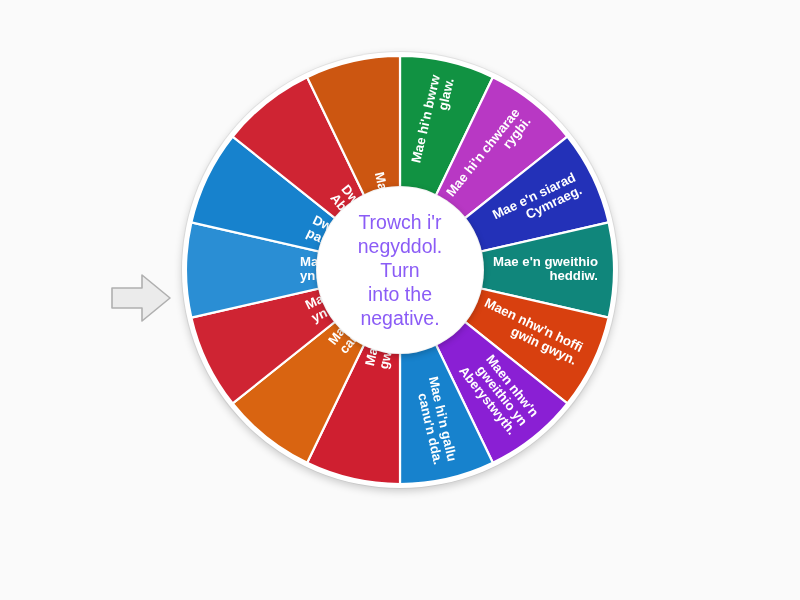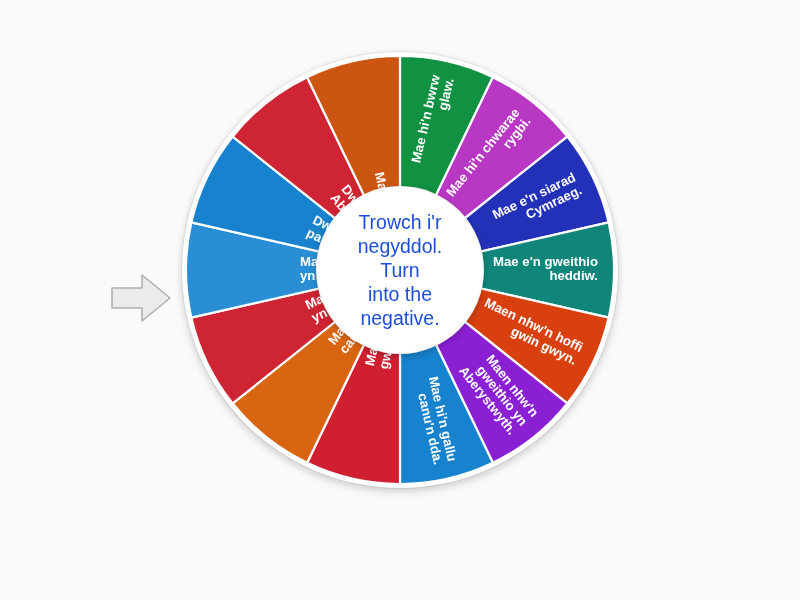--- a/index.html
+++ b/index.html
@@ -74,21 +74,21 @@
     box-shadow: 0 2px 6px rgba(0,0,0,0.22), inset 0 0 0 1px rgba(0,0,0,0.05);
     display: flex;
     align-items: center;
     justify-content: center;
     text-align: center;
   }
   #hub-text {
     font-family: "Liberation Sans", sans-serif;
     font-size: 19.5px;
     line-height: 1.24;
-    color: #1d4ed8;
+    color: #8b5cf6;
     white-space: pre-line;
     padding: 0 6px;
   }
 </style>
 </head>
 <body>
 
 <div id="stage">
 
   <div id="pointer">

